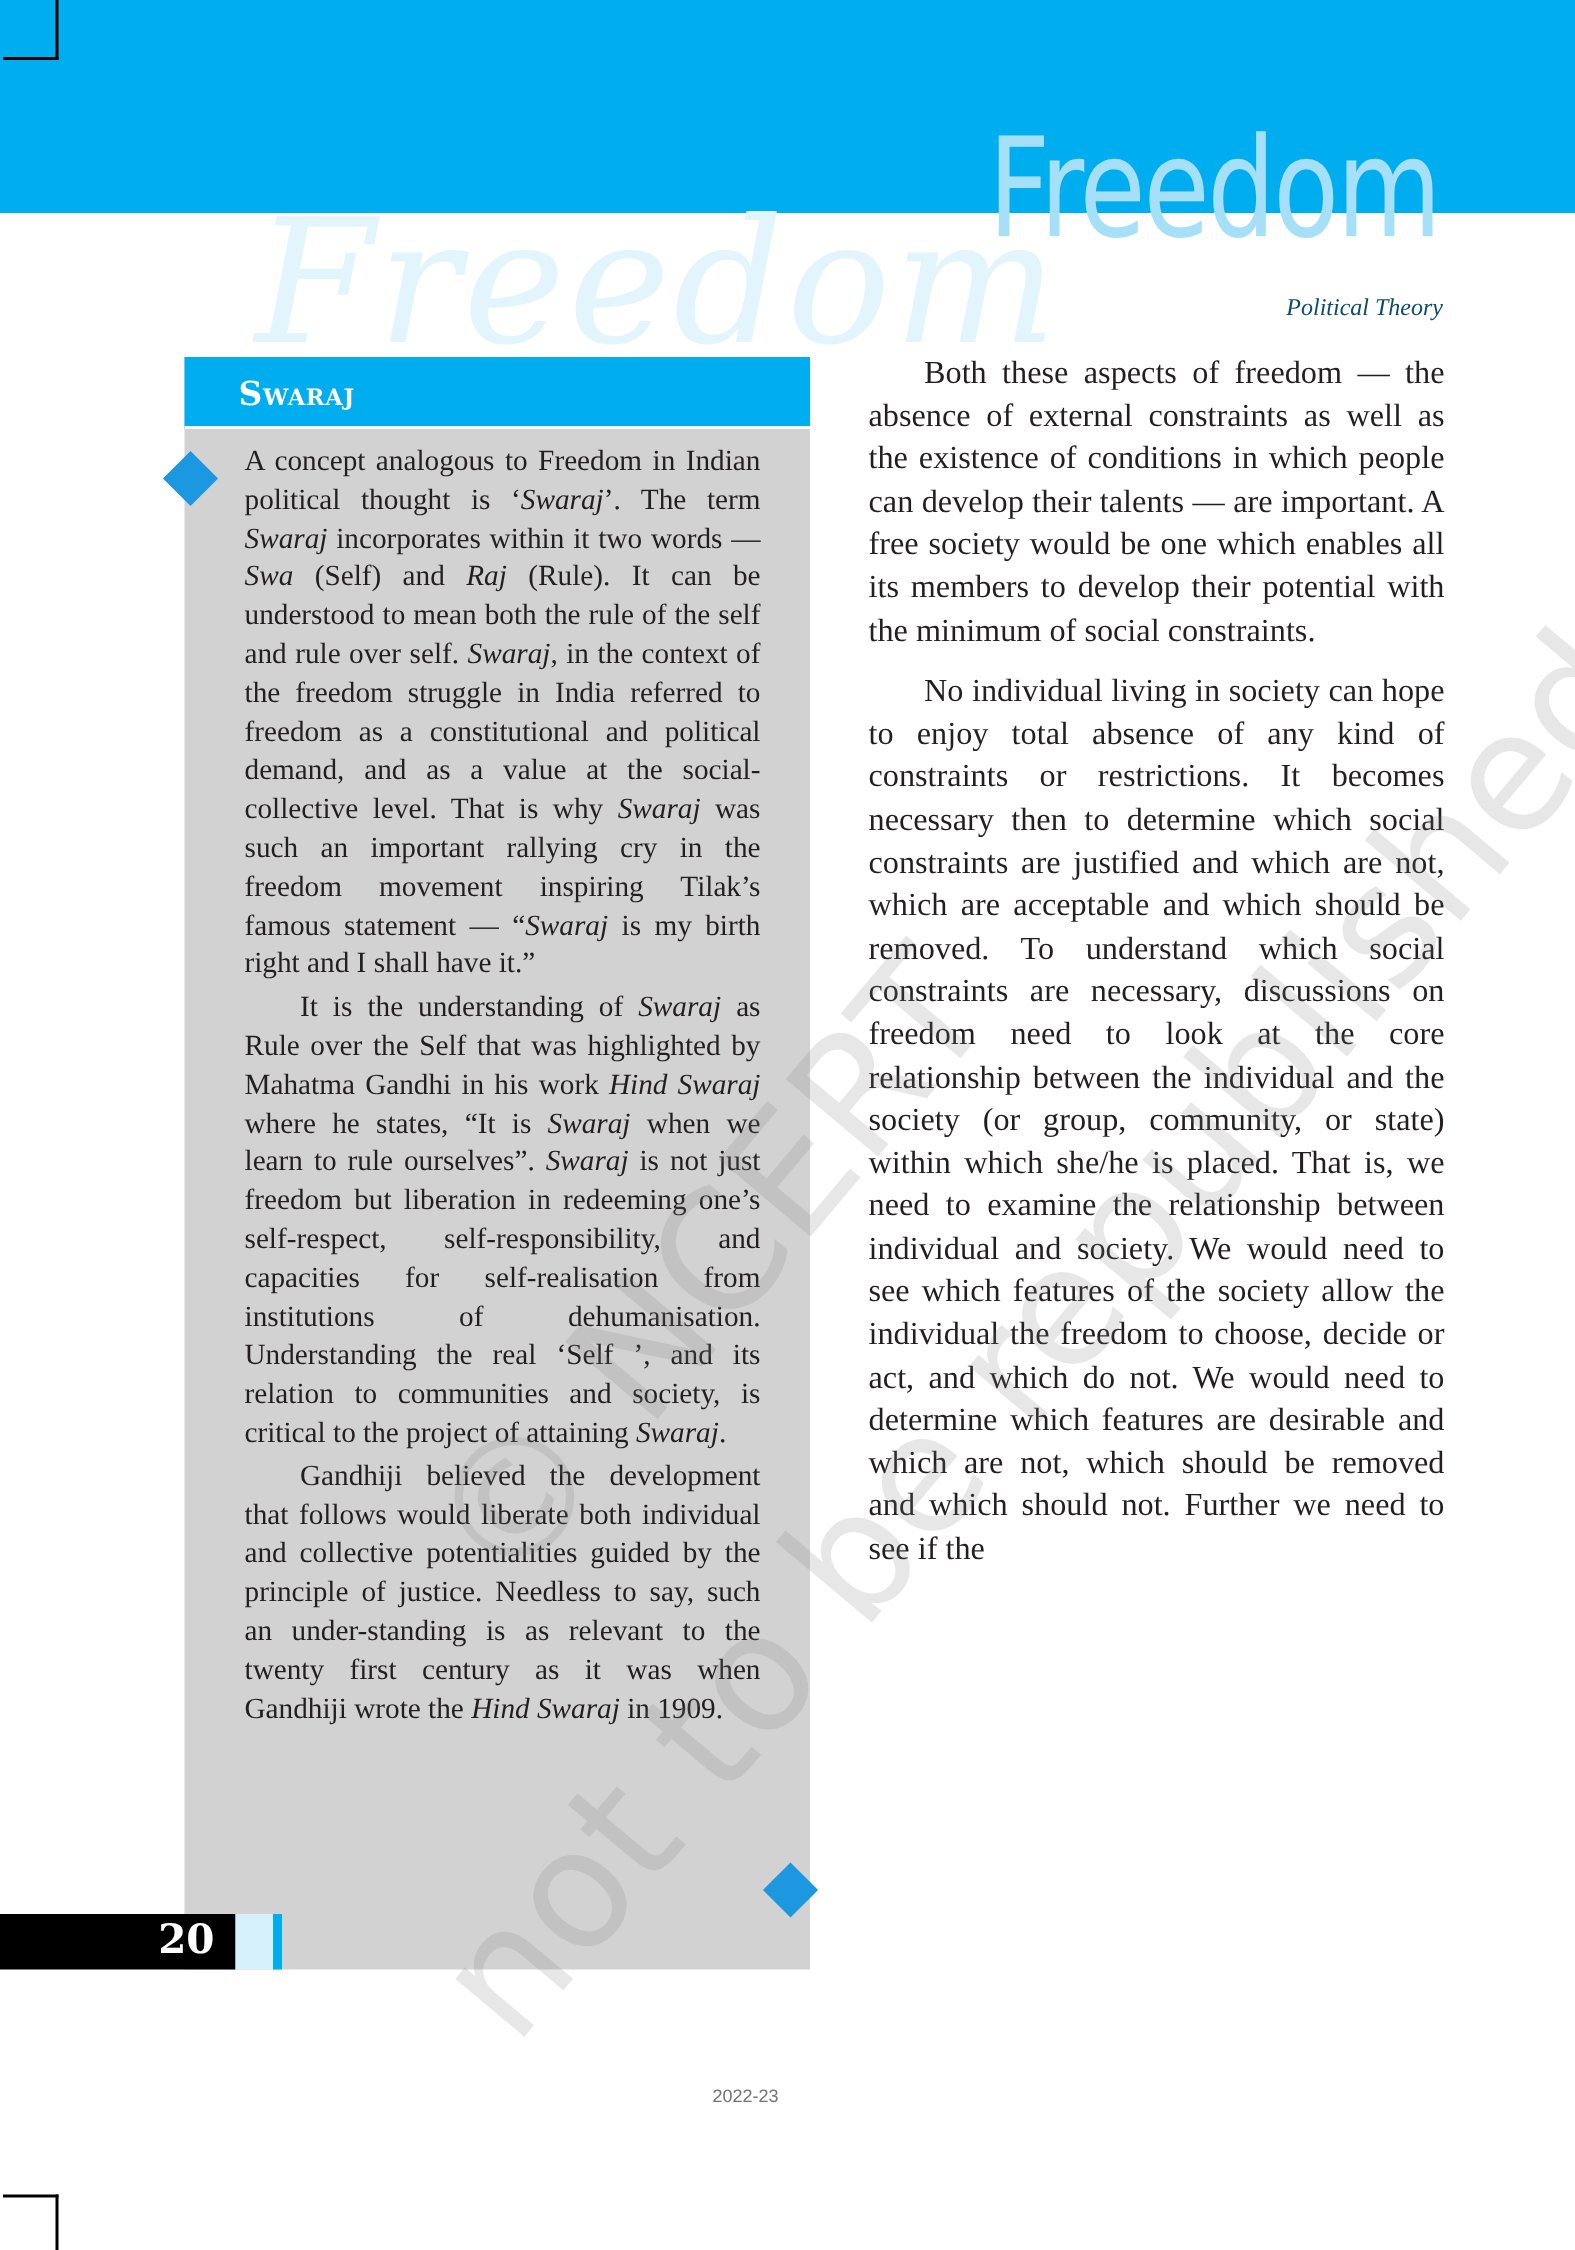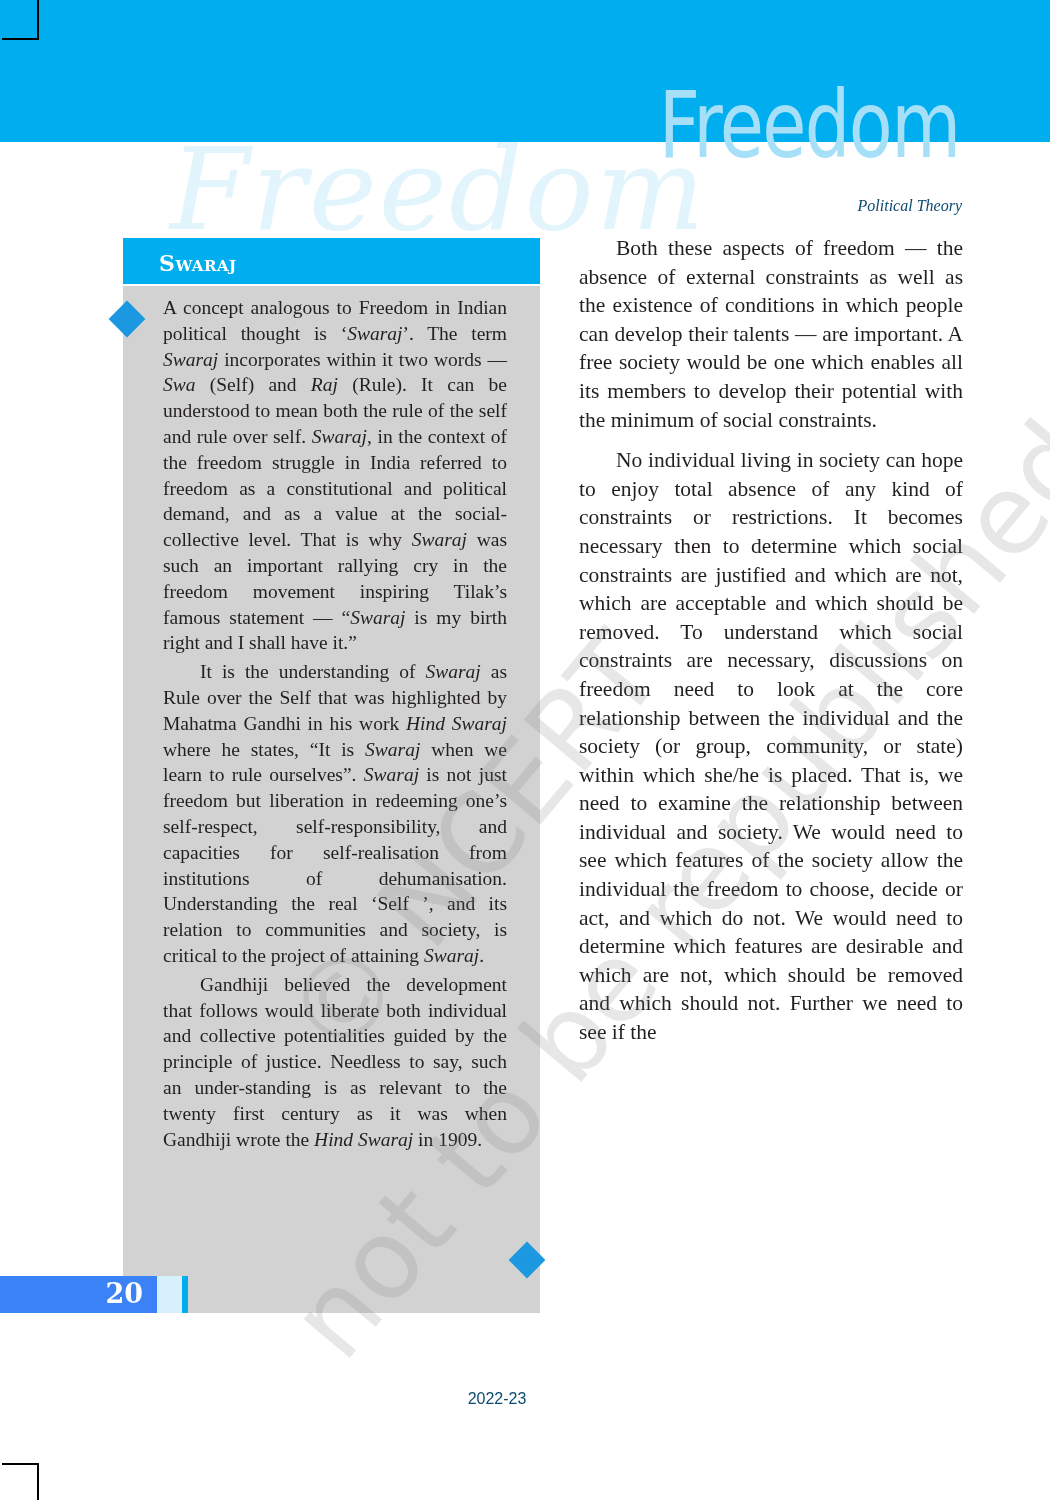--- a/index.html
+++ b/index.html
@@ -14,25 +14,25 @@
   .box { position: absolute; left: 123px; top: 238px; width: 417px; height: 1075px; background: #d2d2d2; }
   .box-header { position: absolute; left: 123px; top: 238px; width: 417px; height: 46px; background: #00aeef; border-bottom: 2px solid #fff; }
   .box-title { position: absolute; left: 36px; top: 12px; font-family: "DejaVu Serif", serif; font-weight: bold; color: #fff; font-size: 22px; letter-spacing: 0.5px; font-variant: small-caps; }
   .diamond { position: absolute; width: 26px; height: 26px; background: #1b98e0; transform: rotate(45deg); }
   .box-text { position: absolute; left: 160px; top: 292px; width: 350px; font-family: "Liberation Serif", serif; font-size: 19.5px; line-height: 25.8px; text-align: justify; color: #231f20; }
   .box-text p { margin: 3px; }
   .box-text p.indent { text-indent: 37px; font-family: Liberation Serif, serif; }
   .main-text { position: absolute; left: 563px; top: 234px; width: 400px; font-family: "Liberation Serif", serif; font-size: 21.5px; line-height: 28.6px; text-align: justify; color: #231f20; }
   .main-text p { margin: 0 0 12px 0; }
   .main-text p.indent { text-indent: 37px; margin-left: 16px; }
-  .page-bar { position: absolute; left: 0; top: 1276px; width: 157px; height: 37px; background: #3b82f6; }
+  .page-bar { position: absolute; left: 0; top: 1276px; width: 157px; height: 37px; background: #000000; }
   .page-bar-light { position: absolute; left: 157px; top: 1276px; width: 25px; height: 37px; background: #d6f1fc; }
   .page-bar-edge { position: absolute; left: 182px; top: 1276px; width: 6px; height: 37px; background: #00aeef; }
   .page-number { position: absolute; right: 14px; top: 2px; font-family: "DejaVu Serif", serif; font-weight: bold; font-size: 27px; color: #fff; }
-  .footer-year { position: absolute; left: 0; width: 994px; top: 1390px; text-align: center; font-family: "Liberation Sans", sans-serif; font-size: 16px; color: #0c4a6e; }
+  .footer-year { position: absolute; left: 0; width: 994px; top: 1390px; text-align: center; font-family: "Liberation Sans", sans-serif; font-size: 12px; color: #737373; }
   .wm { position: absolute; font-family: "DejaVu Sans", sans-serif; font-size: 110px; color: rgba(120,120,120,0.18); transform: rotate(-50deg); transform-origin: left top; white-space: nowrap; pointer-events: none; }
   .wm1 { left: 260px; top: 1000px; }
   .wm2 { left: 265px; top: 1300px; }
   em { font-style: italic; }
 </style>
 </head>
 <body>
 
 <div class="header-band"></div>
 <div class="crop-mark crop-tl"></div>

